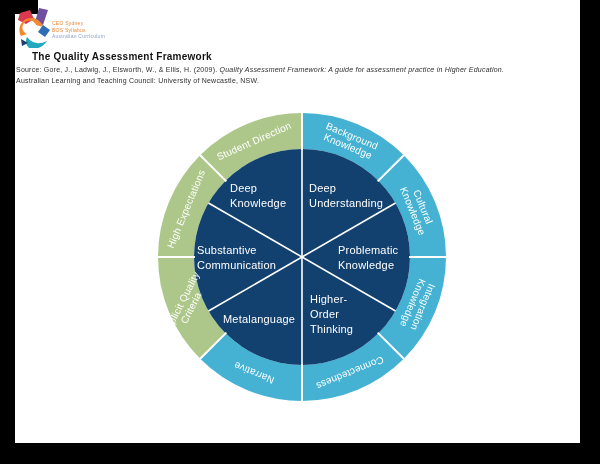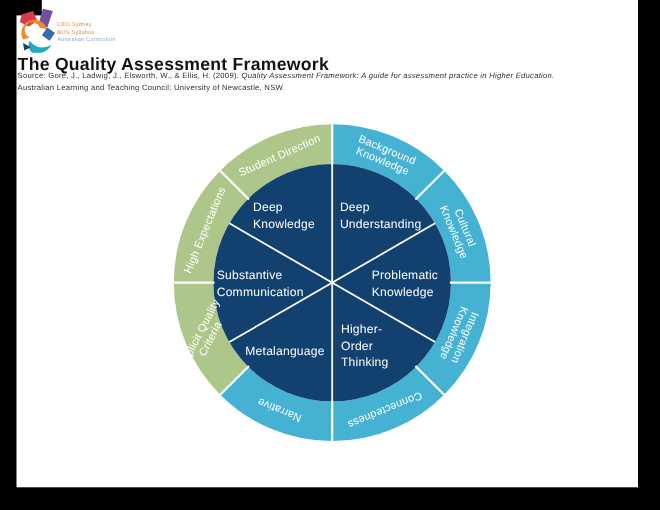--- a/index.html
+++ b/index.html
@@ -16,21 +16,21 @@
   }
   .logo-mark{
     position:absolute;left:17px;top:6px;z-index:7;
   }
   .logo-text{
     position:absolute;left:52px;top:20px;z-index:7;
     font-size:5px;line-height:6.6px;letter-spacing:.25px;white-space:nowrap;
   }
   .page-title{
     position:absolute;left:16px;top:51px;z-index:3;
-    font-size:16px;font-weight:bold;color:#121212;letter-spacing:.25px;white-space:nowrap;
+    font-size:10px;font-weight:bold;color:#121212;letter-spacing:.25px;white-space:nowrap;padding-left:16px;
   }
   .source{
     position:absolute;left:16px;top:65px;width:566px;z-index:3;
     font-size:7px;line-height:10.8px;color:#2e2e2e;letter-spacing:.22px;
   }
   .source .it{font-style:italic;}
   .source p{margin:0;padding:0;white-space:nowrap;}
   #framework-svg{
     position:absolute;left:157px;top:112px;z-index:2;
   }

